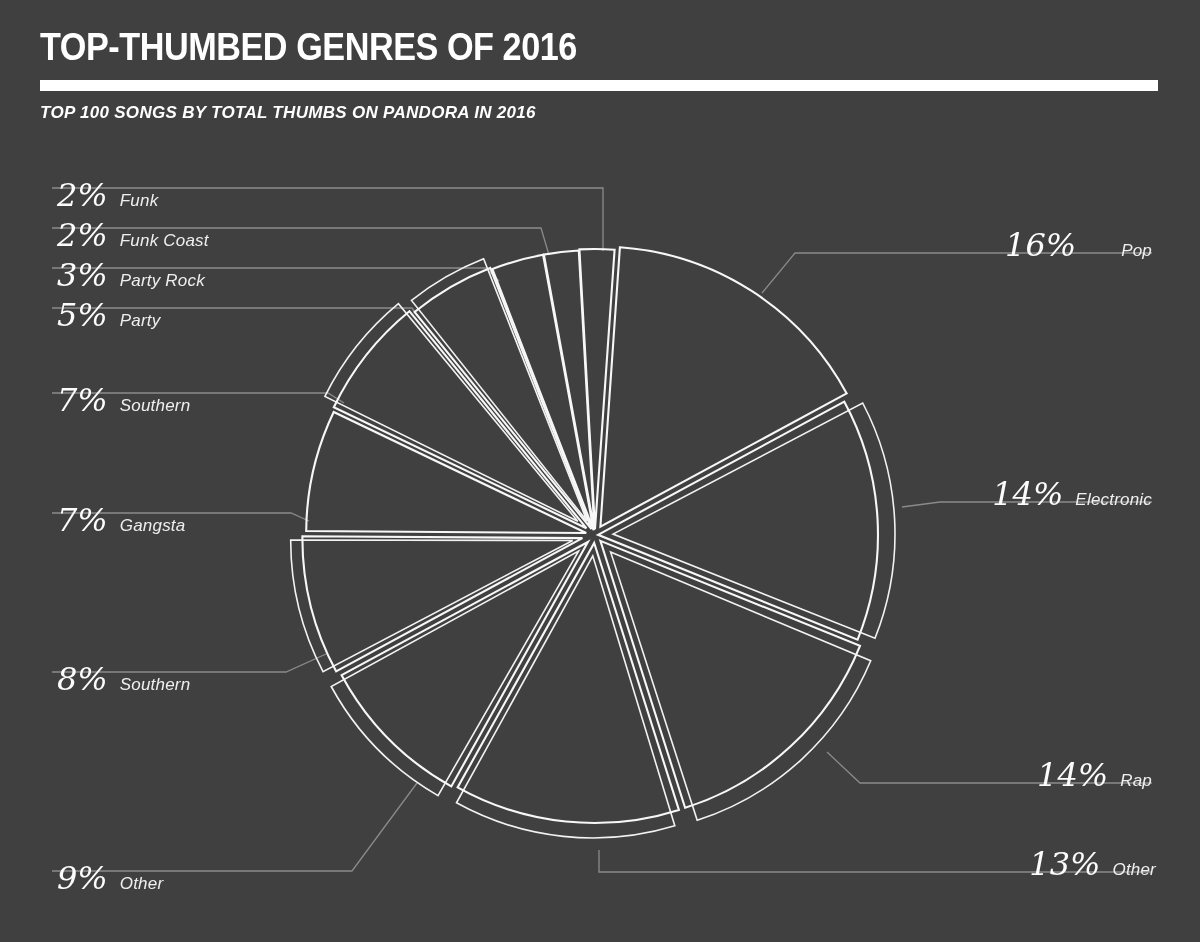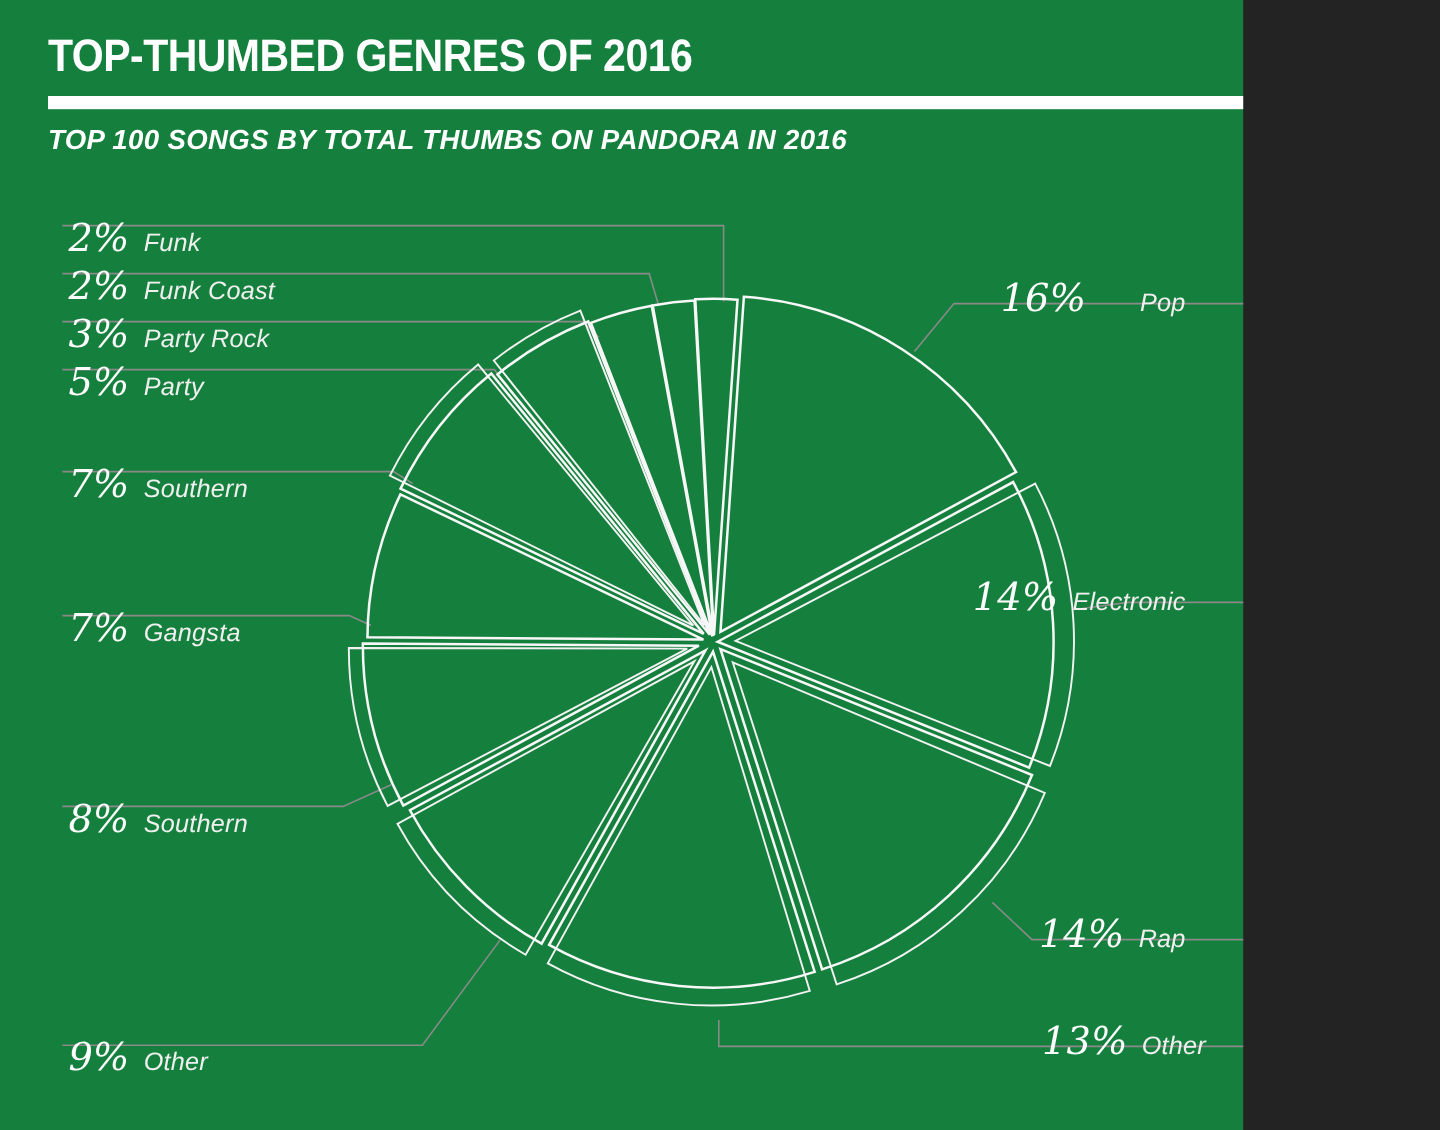--- a/index.html
+++ b/index.html
@@ -1,45 +1,45 @@
 <!DOCTYPE html>
 <html><head>
 <meta charset="utf-8">
 <style>
   html,body{margin:0;padding:0;background:#232323;}
   #stage{
-    position:relative;width:1036px;height:942px;overflow:hidden;
-    background:#15803d;
+    position:relative;width:1200px;height:942px;overflow:hidden;
+    background:#404040;
     font-family:"Liberation Sans",sans-serif;
   }
   #chart-title{
     position:absolute;left:40px;top:26px;margin:0;
     color:#ffffff;font-size:38px;font-weight:900;letter-spacing:-.5px;
     transform:scaleX(.9);transform-origin:left center;white-space:nowrap;
     font-family:"Liberation Sans",sans-serif;
   }
   #title-divider{
     position:absolute;left:40px;top:80px;width:1118px;height:11px;background:#ffffff;
   }
   #chart-subtitle{
     position:absolute;left:40px;top:103px;margin:0;
-    color:#ffffff;font-size:23px;font-weight:bold;font-style:italic;letter-spacing:.3px;
+    color:#ffffff;font-size:17px;font-weight:bold;font-style:italic;letter-spacing:.3px;
     white-space:nowrap;
   }
   #pie-svg{position:absolute;left:0;top:0;}
   .slice-label{
     position:absolute;display:flex;align-items:baseline;gap:12px;white-space:nowrap;
   }
   .slice-label .pct{
     font-family:"DejaVu Serif",serif;font-style:italic;font-weight:400;
     font-size:32px;line-height:34px;color:#fcfcfc;
   }
   .slice-label .genre{
     font-family:"Liberation Sans",sans-serif;font-style:italic;
-    font-size:21px;color:#efefef;letter-spacing:.2px;margin-top:36px;
+    font-size:17px;color:#efefef;letter-spacing:.2px;margin-top:36px;
   }
   .leader{fill:none;stroke:#8a8a8a;stroke-width:1.3px;}
   .wedge{fill:none;stroke:#f7f7f7;stroke-width:2.1px;stroke-linejoin:miter;}
   .wedge2{fill:none;stroke:#f2f2f2;stroke-width:1.6px;stroke-linejoin:miter;}
 </style>
 </head>
 <body>
 
 <div id="stage">
   <h1 id="chart-title">TOP-THUMBED GENRES OF 2016</h1>
@@ -90,21 +90,21 @@
         <span class="genre">Pop</span>
       </div>
       <div class="slice-label" style="top: 454px; right: 48px;">
         <span class="pct">14%</span>
         <span class="genre">Electronic</span>
       </div>
       <div class="slice-label" style="top: 735px; right: 48px;">
         <span class="pct">14%</span>
         <span class="genre">Rap</span>
       </div>
-      <div class="slice-label" style="top: 824px; right: 31px;">
+      <div class="slice-label" style="top: 824px; right: 44px;">
         <span class="pct">13%</span>
         <span class="genre">Other</span>
       </div>
       <div class="slice-label" style="top: 838px; left: 57px;">
         <span class="pct">9%</span>
         <span class="genre">Other</span>
       </div>
       <div class="slice-label" style="top: 639px; left: 57px;">
         <span class="pct">8%</span>
         <span class="genre">Southern</span>

